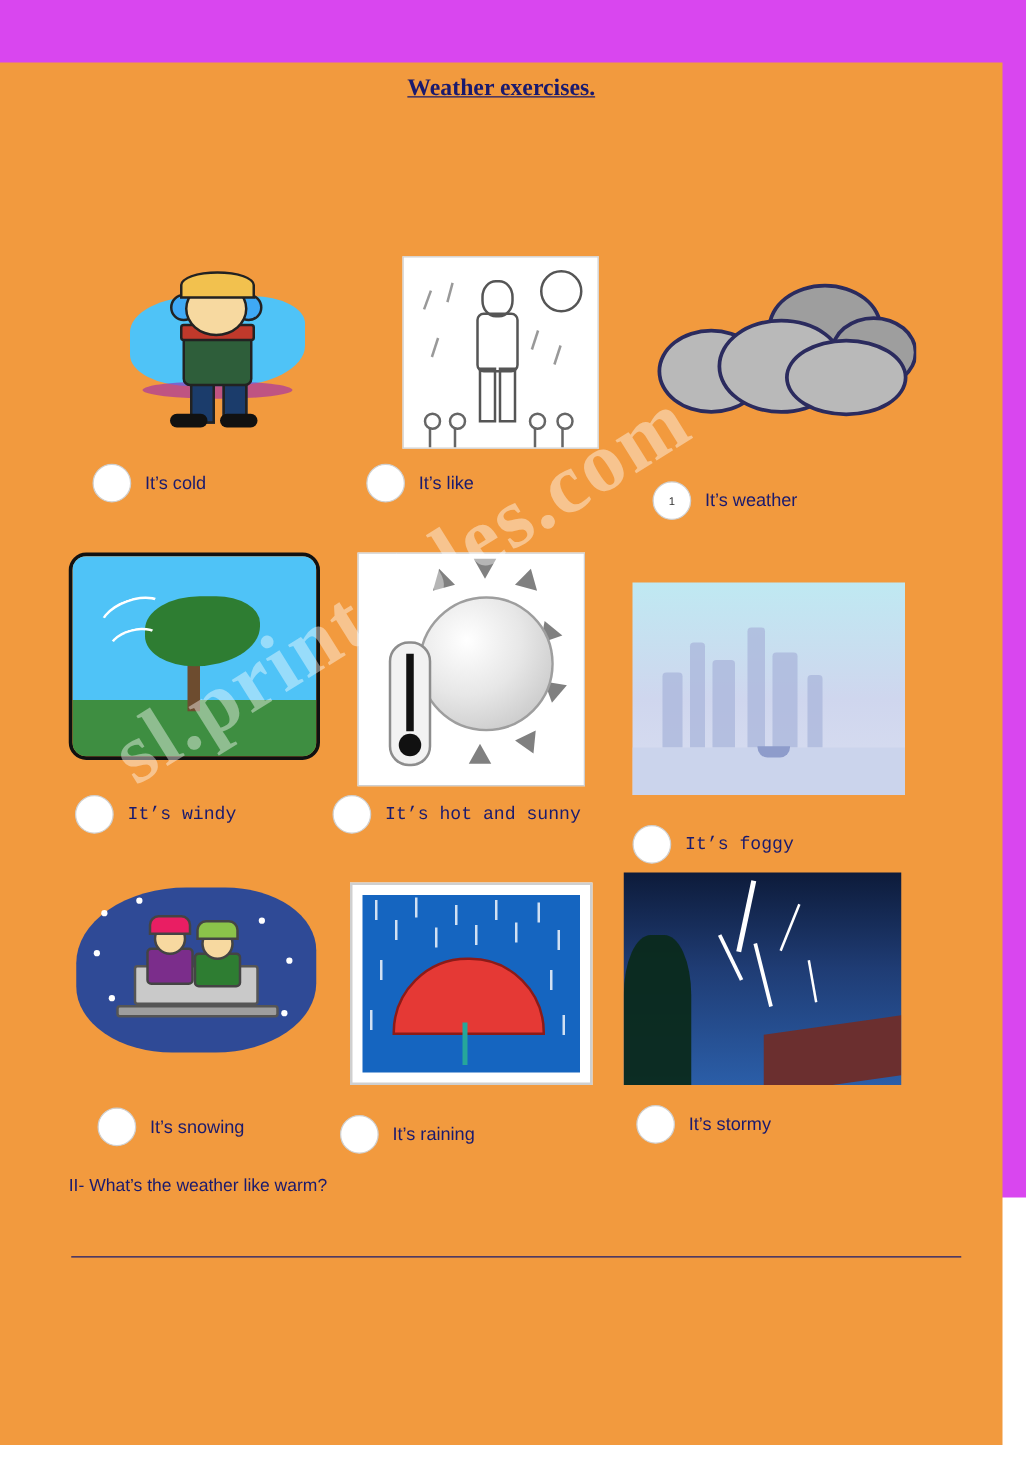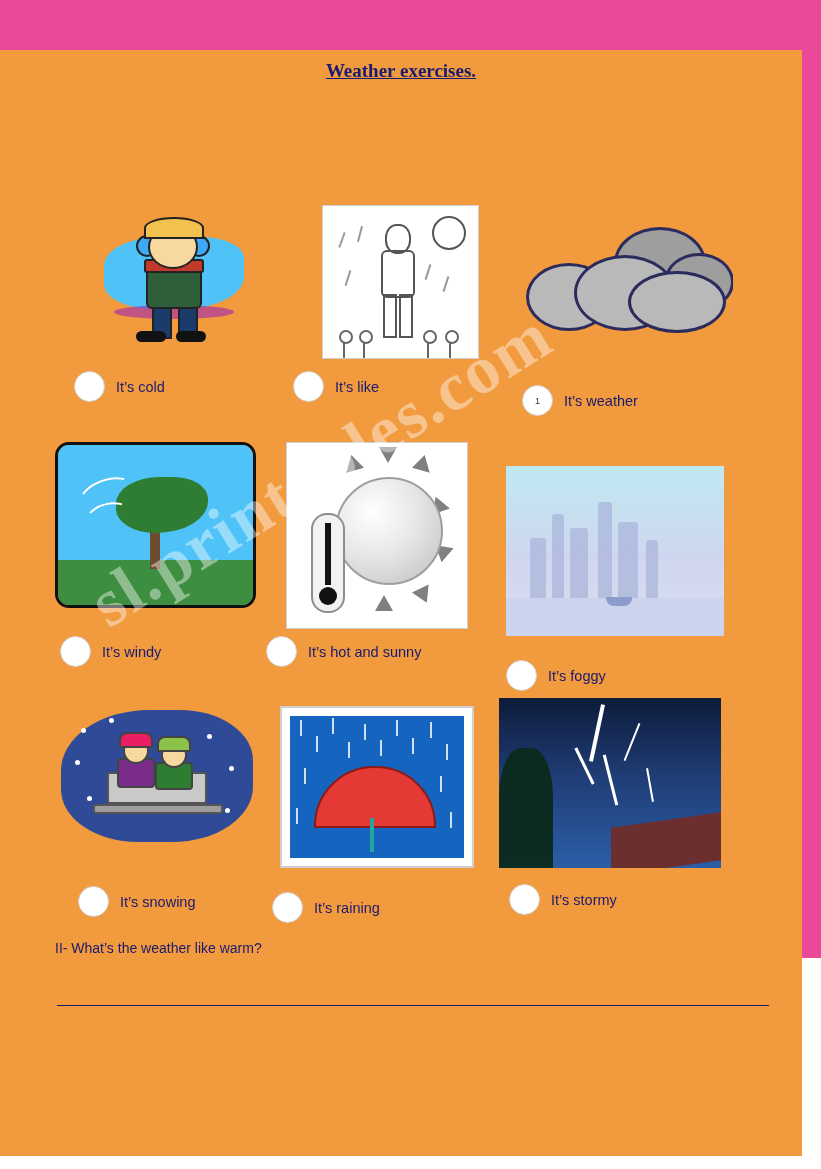--- a/index.html
+++ b/index.html
@@ -10,21 +10,21 @@
     width: 821px;
     height: 1169px;
     background: #ffffff;
     font-family: "Liberation Sans", sans-serif;
     overflow: hidden;
   }
   #sheet {
     position: relative;
     width: 821px;
     height: 958px;
-    background: #ec4899;
+    background: #d946ef;
     box-sizing: border-box;
   }
   #page {
     position: absolute;
     left: 0;
     top: 50px;
     width: 802px;
     height: 1106px;
     background: #F29A3E;
   }
@@ -345,21 +345,21 @@
           <div class="c c2" style="left:110px; top:52px; width:92px; height:56px;"></div>
         </div>
       </div>
       <div class="labelrow" style="padding-left:12px;">
         <div class="bubble">1</div>
         <div class="lbl">It’s weather</div>
       </div>
     </div>
   </div>
 
-  <div class="row" style="position:absolute; left:0; top:430px; height:270px;">
+  <div class="row" style="position:absolute; left:0; top:430px; height:270px;font-family:Liberation Mono, monospace;">
 
     <div class="cell" style="left:40px; top:0;">
       <div class="pic" style="height:186px;">
         <div class="ill windy" style="margin:12px auto 0 auto;">
           <div class="skyw"></div>
           <div class="grass"></div>
           <div class="trunk"></div>
           <div class="foliage"></div>
           <div class="gust" style="left:20px; top:34px; width:54px; height:30px; transform:rotate(-20deg);"></div>
           <div class="gust" style="left:28px; top:58px; width:40px; height:22px; transform:rotate(-15deg);"></div>

